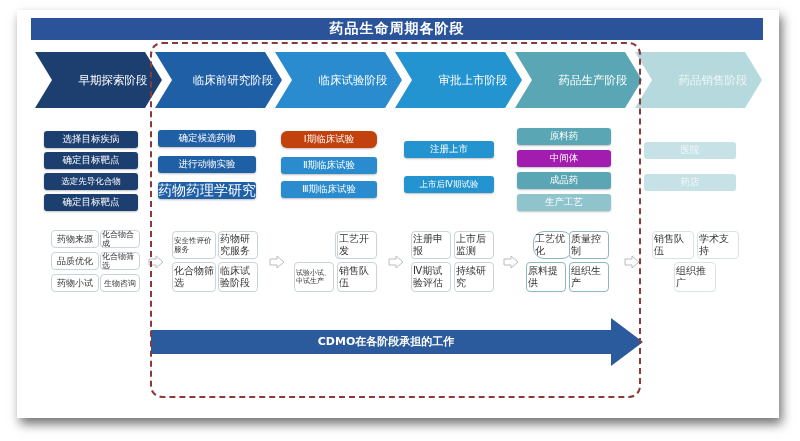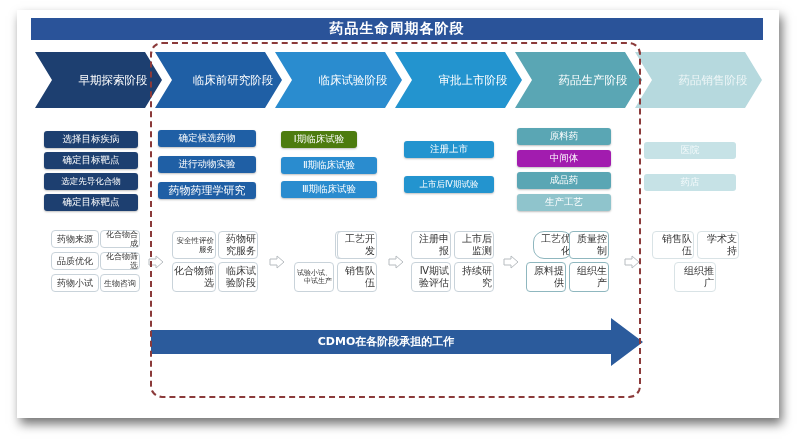--- a/index.html
+++ b/index.html
@@ -35,21 +35,21 @@
   .pill {
     position: absolute; height: 17px; border-radius: 3px;
     color: #ffffff; font-size: 9.5px;
     display: flex; align-items: center; justify-content: center;
     box-shadow: 0 1px 2px rgba(0,0,0,0.25);
   }
   .tile {
     position: absolute; background: #ffffff;
     border: 1.5px solid #c9d3da; border-radius: 4px;
     font-size: 9px; color: #333; line-height: 11px;
-    display: flex; align-items: center; justify-content: center; text-align: right;
+    display: flex; align-items: center; justify-content: center; text-align: left;
     box-sizing: border-box; padding: 1px;
   }
   .tile.big { font-size: 10px; line-height: 12px; }
   .tile.small { font-size: 7.5px; line-height: 9px; }
   .arrow-outline {
     position: absolute; width: 16px; height: 14px; top: 255px;
   }
   .cdmo-arrow {
     position: absolute; left: 151px; top: 318px; width: 492px; height: 48px;
   }
@@ -96,23 +96,23 @@
     <span>药品销售阶段</span>
   </div>
 
 <div class="pill" style="left:44px;top:131px;width:94px;background:#1d3f70;">选择目标疾病</div>
 <div class="pill" style="left:44px;top:152px;width:94px;background:#1d3f70;">确定目标靶点</div>
 <div class="pill" style="left:44px;top:173px;width:94px;background:#1d3f70;font-size:8.5px;">选定先导化合物</div>
 <div class="pill" style="left:44px;top:194px;width:94px;background:#1d3f70;">确定目标靶点</div>
 
 <div class="pill" style="left:158px;top:130px;width:98px;background:#1f5fa5;">确定候选药物</div>
 <div class="pill" style="left:158px;top:156px;width:98px;background:#1f5fa5;">进行动物实验</div>
-<div class="pill" style="left:158px;top:182px;width:98px;background:#1f5fa5;font-size:11px;">药物药理学研究</div>
+<div class="pill" style="left:158px;top:182px;width:98px;background:#1f5fa5;font-size:14px;">药物药理学研究</div>
 
-<div class="pill" style="left:281px;top:131px;width:76px;background:#4d7c0f;">Ⅰ期临床试验</div>
+<div class="pill" style="left:281px;top:131px;width:96px;background:#c2410c;border-radius:6px;">Ⅰ期临床试验</div>
 <div class="pill" style="left:281px;top:157px;width:96px;background:#2a8ccf;">Ⅱ期临床试验</div>
 <div class="pill" style="left:281px;top:181px;width:96px;background:#2a8ccf;">Ⅲ期临床试验</div>
 
 <div class="pill" style="left:404px;top:141px;width:90px;background:#2394cf;">注册上市</div>
 <div class="pill" style="left:404px;top:176px;width:90px;background:#2394cf;font-size:8.5px;">上市后Ⅳ期试验</div>
 
 <div class="pill" style="left:517px;top:128px;width:94px;background:#5aa6b4;">原料药</div>
 <div class="pill" style="left:517px;top:150px;width:94px;background:#a21caf;">中间体</div>
 <div class="pill" style="left:517px;top:172px;width:94px;background:#5aa6b4;">成品药</div>
 <div class="pill" style="left:517px;top:194px;width:94px;background:#8fc4cc;">生产工艺</div>

